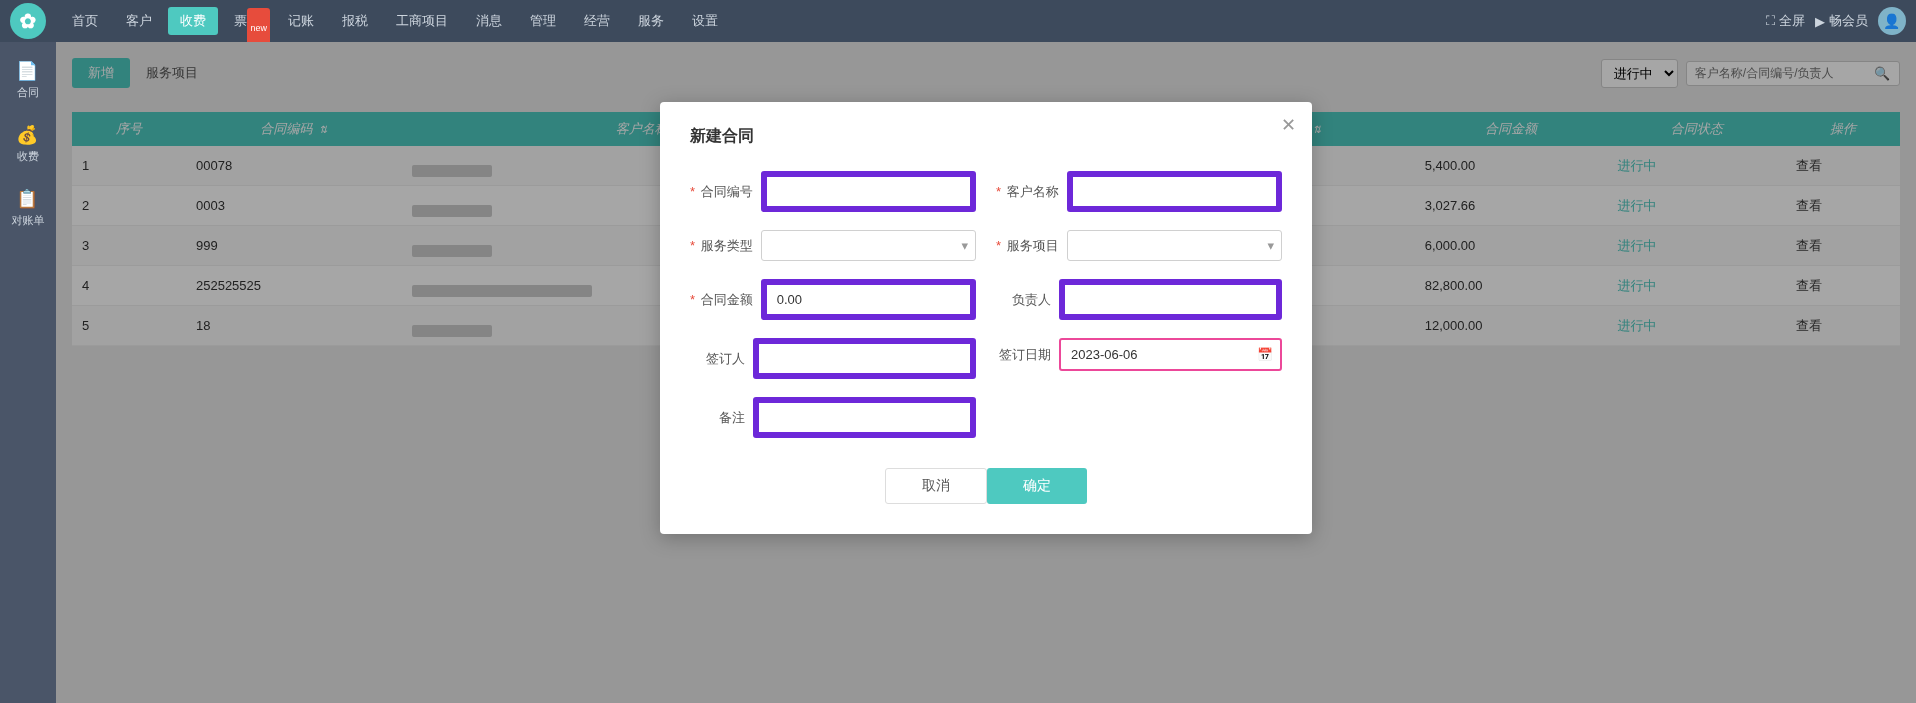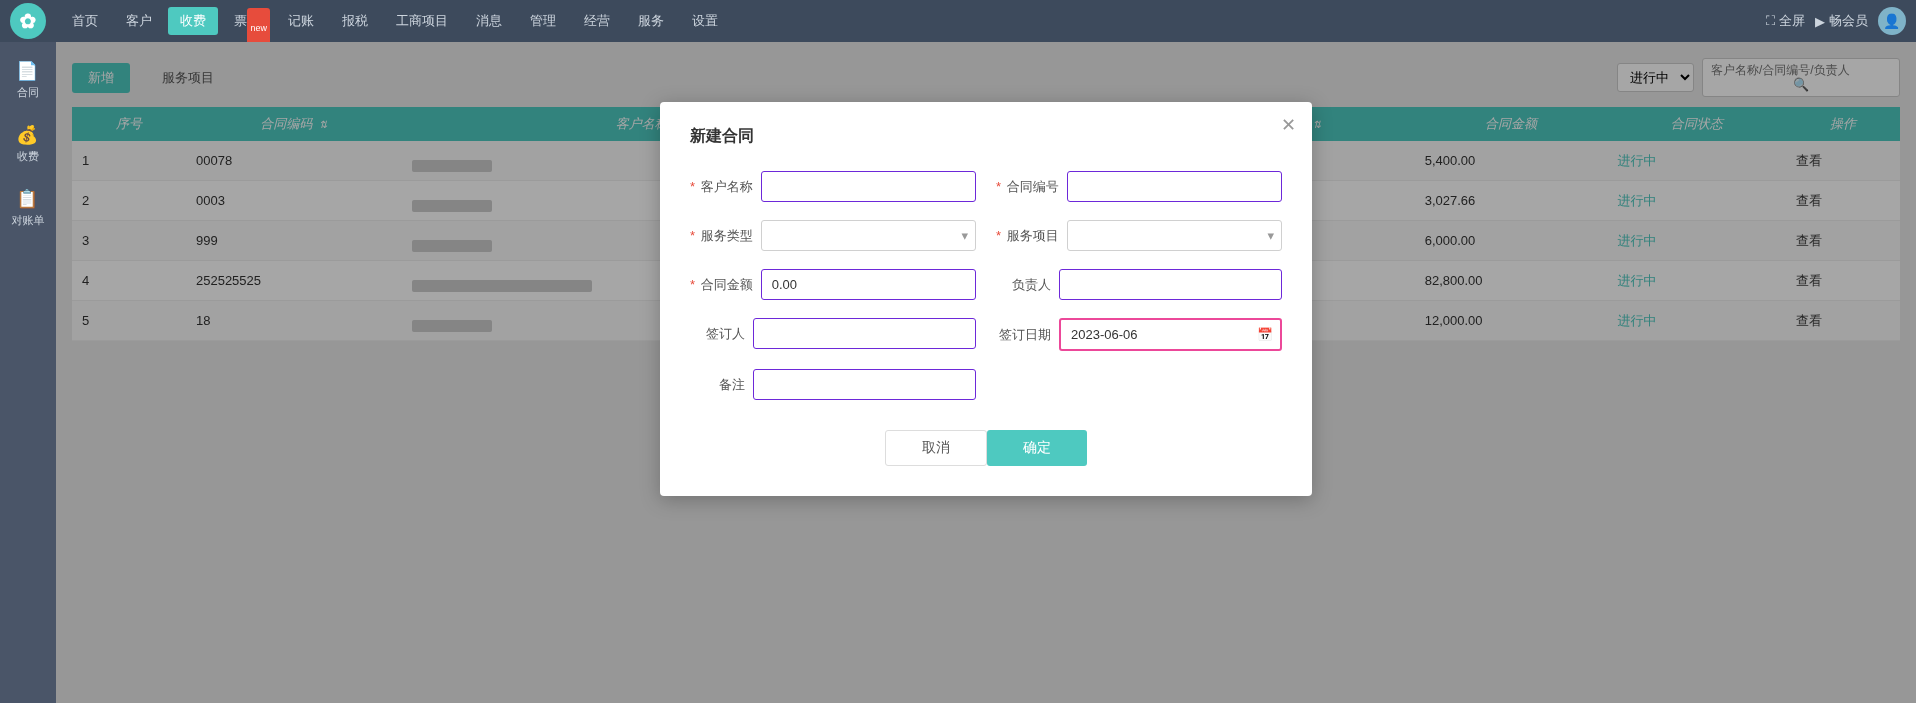--- a/index.html
+++ b/index.html
@@ -100,22 +100,22 @@
     .content {
       flex: 1;
       background: #e8e8e8;
       padding: 16px;
       overflow: auto;
       position: relative;
     }
 
     
     .table-toolbar {
-      display: flex; align-items: center; gap: 24px;
-      margin-bottom: 10px;
+      display: flex; align-items: center; gap: 8px;
+      margin-bottom: 24px;
     }
     .btn-new {
       background: #4ec9c0;
       color: white;
       border: none;
       padding: 6px 16px;
       border-radius: 3px;
       cursor: pointer;
       font-size: 13px;
     }
@@ -135,21 +135,20 @@
       background: white;
       font-size: 13px;
       cursor: pointer;
     }
     .search-wrapper {
       display: flex; align-items: center;
       border: 1px solid #ccc;
       border-radius: 3px;
       background: white;
       padding: 4px 8px;
-      flex-direction: column;
     }
     .search-input {
       border: none; outline: none;
       font-size: 12px; color: #999;
       width: 180px;
     }
     .search-icon { color: #999; cursor: pointer; }
 
     
     .data-table {
@@ -246,21 +245,21 @@
       min-width: 55px;
       text-align: right;
     }
     .required-star {
       color: #e74c3c;
       margin-right: 2px;
     }
     .form-input {
       flex: 1;
       padding: 7px 10px;
-      border: 1px solid #6d28d9;
+      border: 6px solid #6d28d9;
       border-radius: 3px;
       font-size: 13px;
       color: #333;
       outline: none;
     }
     .form-select-wrapper {
       flex: 1;
       position: relative;
       display: flex;
       align-items: center;
@@ -493,28 +492,28 @@
 
     <div class="modal-overlay">
       <div class="modal">
         <div class="modal-title">新建合同</div>
         <span class="modal-close">✕</span>
 
         <div class="form-row">
           <div class="form-group">
             <span class="form-label">
               <span class="required-star">*</span>
-              <span>客户名称</span>
+              <span>合同编号</span>
             </span>
             <input class="form-input" type="text" style="">
           </div>
           <div class="form-group">
             <span class="form-label">
               <span class="required-star">*</span>
-              <span>合同编号</span>
+              <span>客户名称</span>
             </span>
             <input class="form-input" type="text" style="">
           </div>
         </div>
 
         <div class="form-row">
           <div class="form-group">
             <span class="form-label">
               <span class="required-star">*</span>
               <span>服务类型</span>

